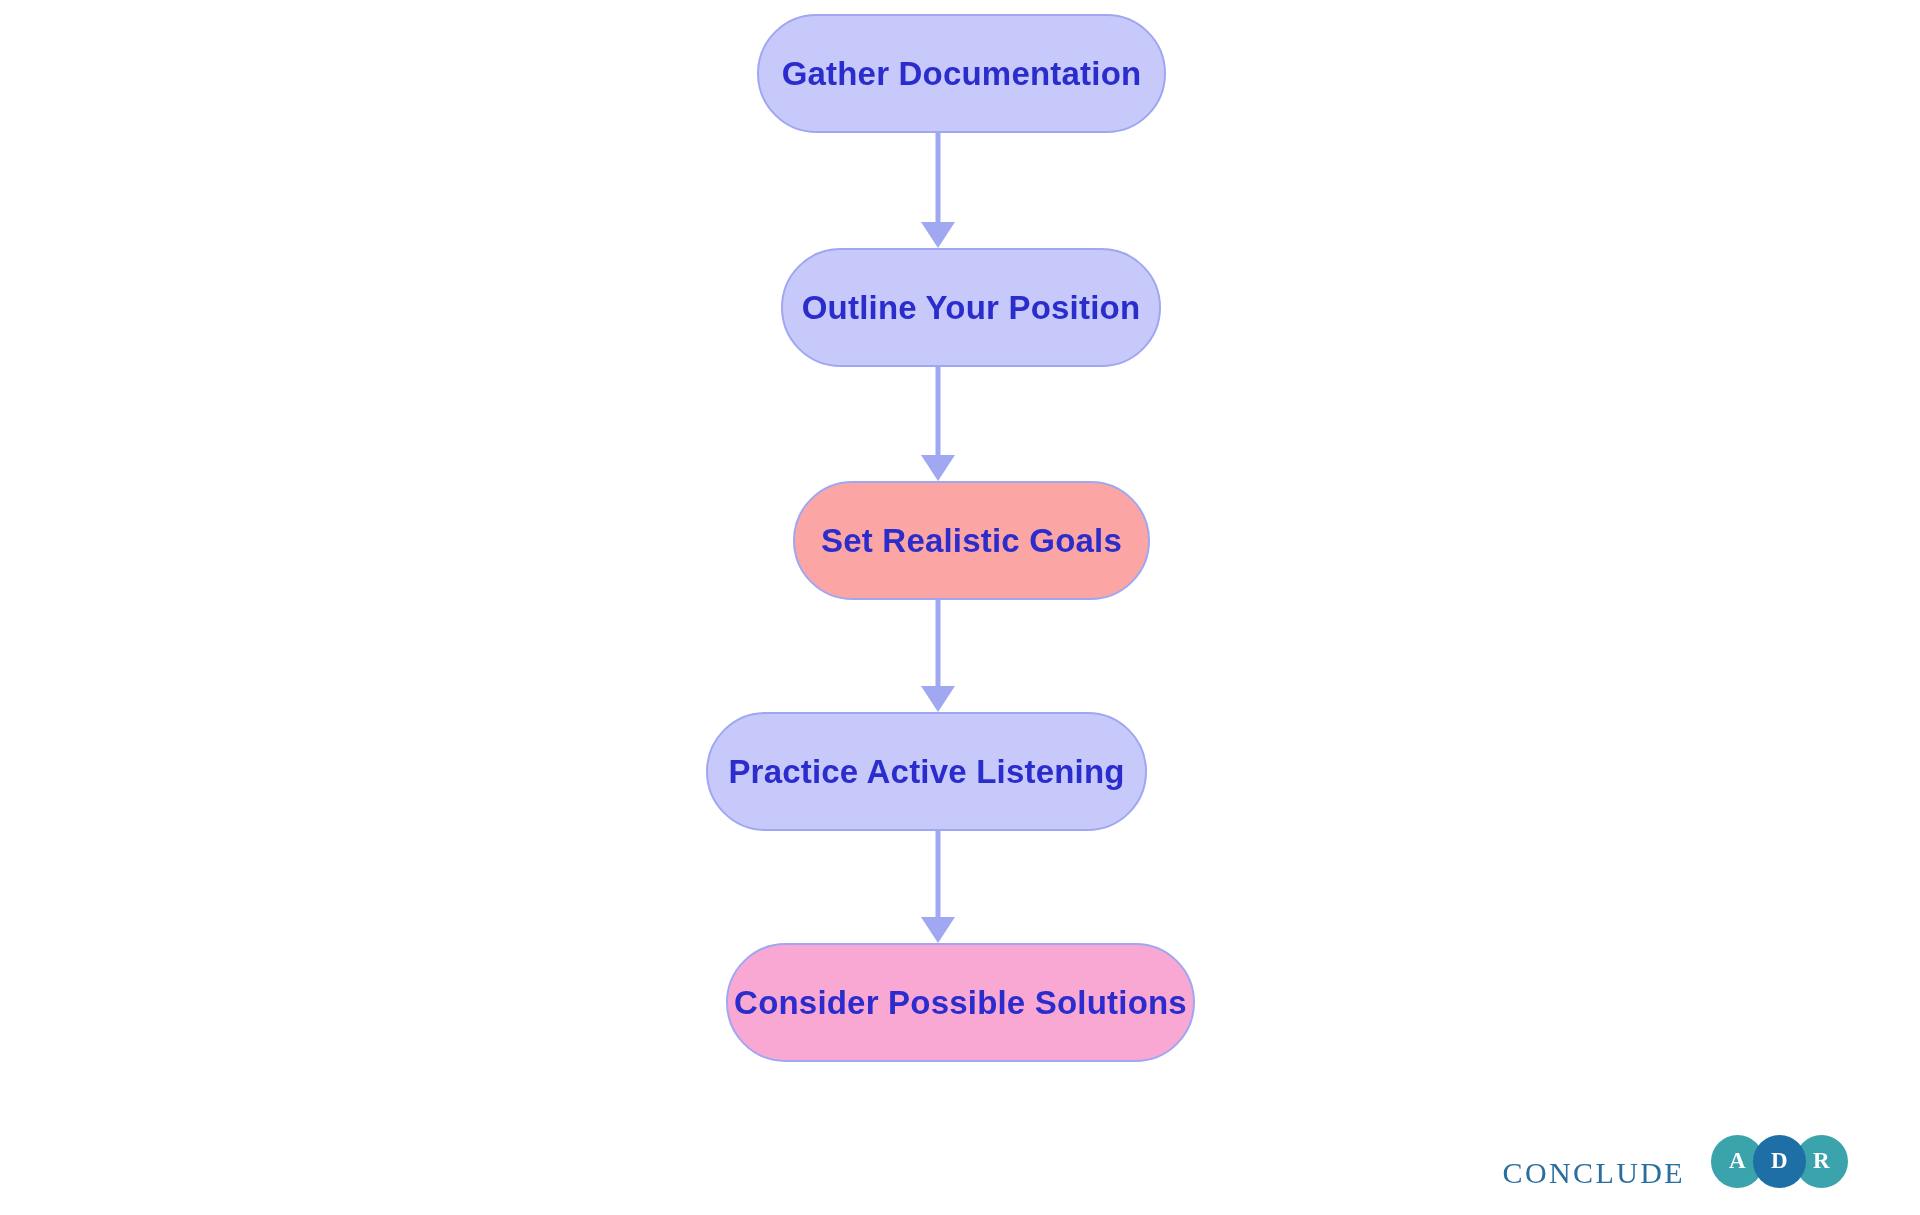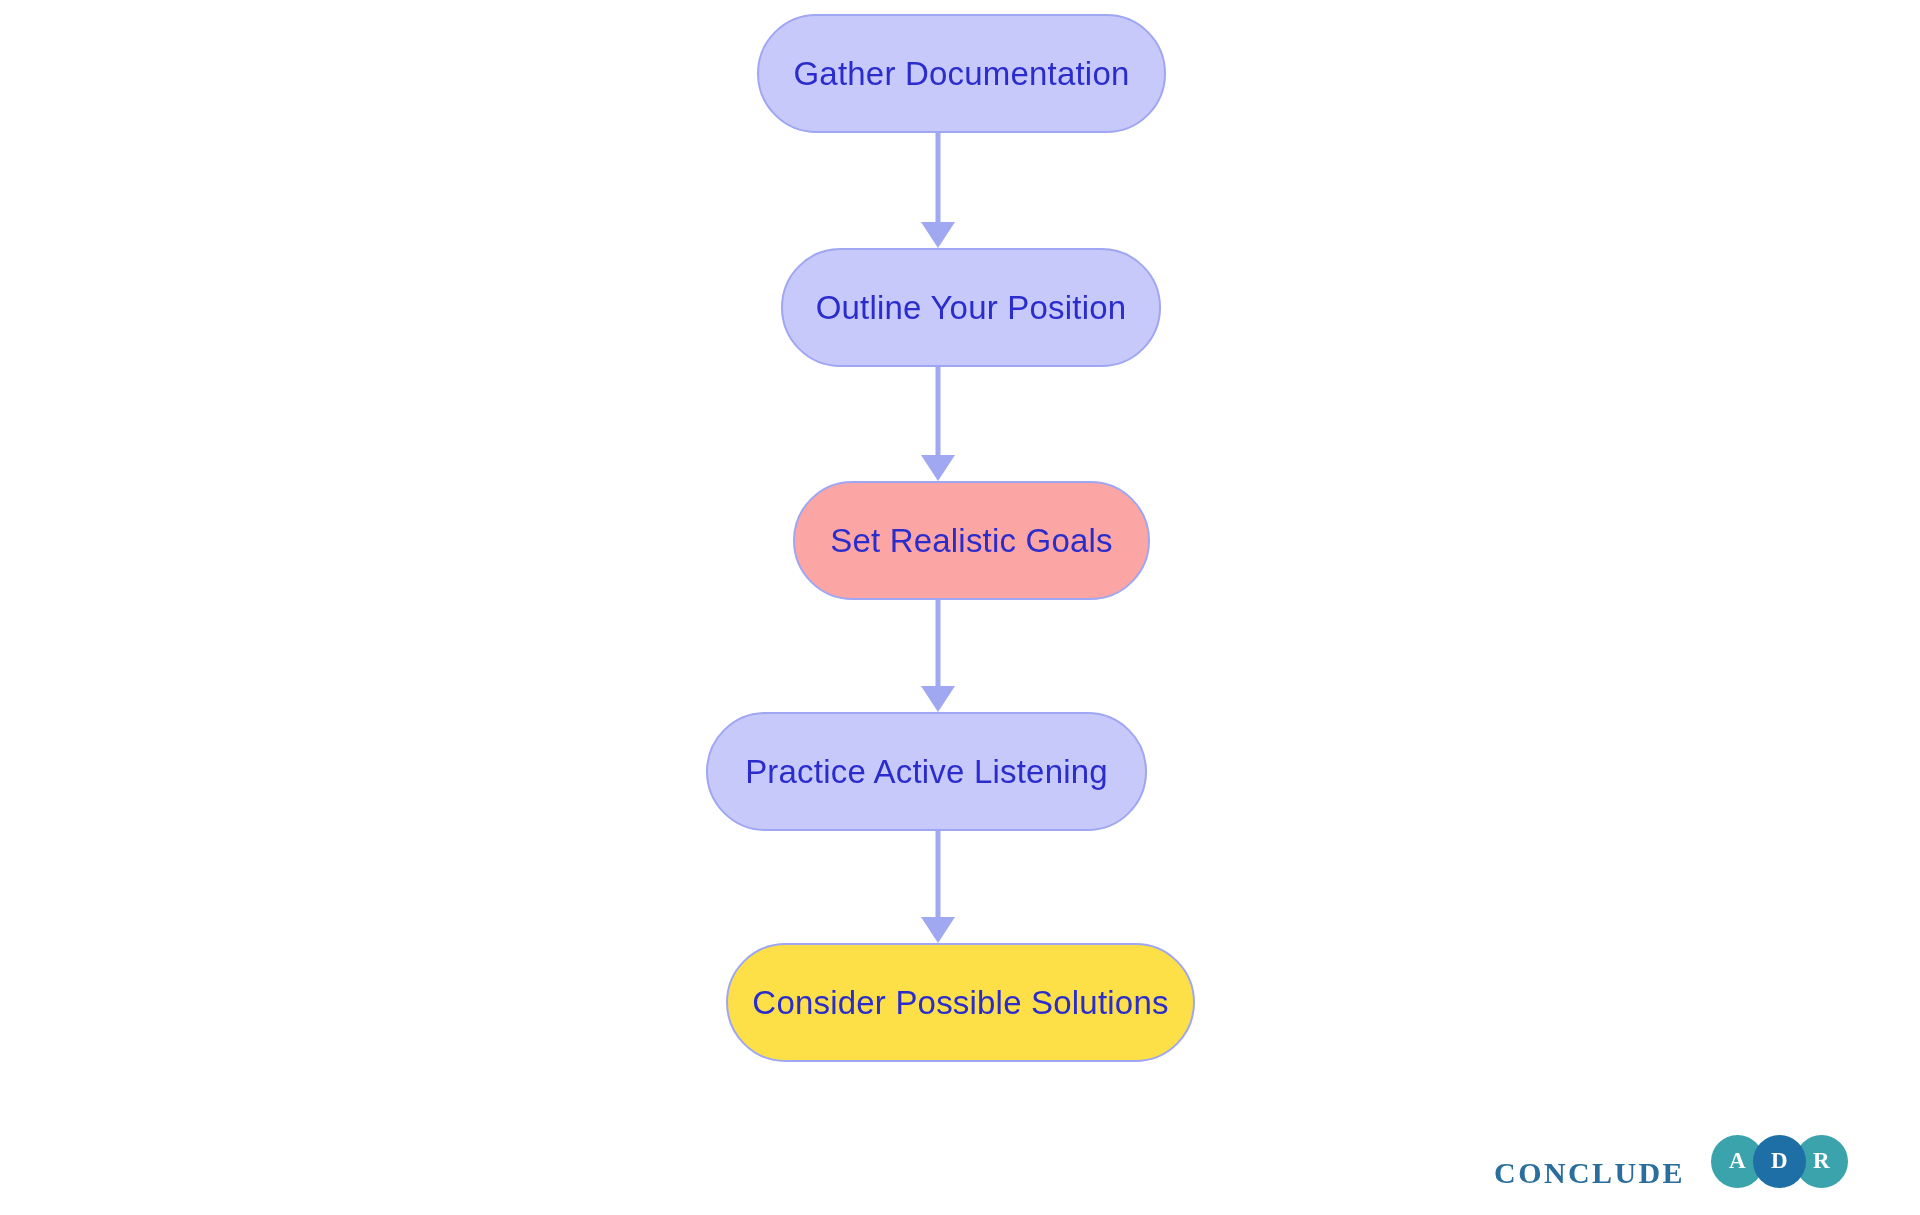--- a/index.html
+++ b/index.html
@@ -39,20 +39,21 @@
     font-size: 33px;
     font-weight: 400;
     letter-spacing: 0.2px;
     white-space: nowrap;
     font-family: "Liberation Sans", "DejaVu Sans", sans-serif;
   }
 
   .node-label {
     color: #2b2ccc;
     line-height: 1;
+    font-weight: bold;
   }
 
   
 
   
   .connector {
     position: absolute;
     width: 46px;
     pointer-events: none;
   }
@@ -80,21 +81,21 @@
   #brand-logo {
     position: absolute;
     right: 72px;
     bottom: 25px;
     display: flex;
     align-items: center;
     height: 58px;
   }
   #brand-wordmark {
     font-family: "Liberation Serif", "DejaVu Serif", serif;
-    font-weight: 700;
+    font-weight: 400;
     font-size: 30px;
     letter-spacing: 2.4px;
     color: #2a6e9e;
     margin-right: 26px;
     line-height: 1;
     margin-top: 24px;
   }
   .brand-circles {
     position: relative;
     display: flex;
@@ -154,21 +155,21 @@
   </div>
 
   <div class="flow-node" style="left: 793px; top: 481px; width: 357px; height: 119px; background: #fca5a5; border-color: rgb(159, 166, 242); color: rgb(43, 44, 204);">
     <span class="node-label">Set Realistic Goals</span>
   </div>
 
   <div class="flow-node" style="left: 706px; top: 712px; width: 441px; height: 119px; background: rgb(200, 201, 251); border-color: rgb(159, 166, 242); color: rgb(43, 44, 204);">
     <span class="node-label">Practice Active Listening</span>
   </div>
 
-  <div class="flow-node" style="left: 726px; top: 943px; width: 469px; height: 119px; background: #fde047; border-color: rgb(159, 166, 242); color: rgb(43, 44, 204);">
+  <div class="flow-node" style="left: 726px; top: 943px; width: 469px; height: 119px; background: #f9a8d4; border-color: rgb(159, 166, 242); color: rgb(43, 44, 204);">
     <span class="node-label">Consider Possible Solutions</span>
   </div>
 
   <div id="brand-logo">
     <div id="brand-wordmark">CONCLUDE</div>
     <div class="brand-circles">
       <div class="brand-circle c0" style="background: rgb(59, 163, 171);">A</div>
       <div class="brand-circle c1" style="background: rgb(29, 111, 165);">D</div>
       <div class="brand-circle c2" style="background: rgb(59, 163, 171);">R</div>
     </div>

